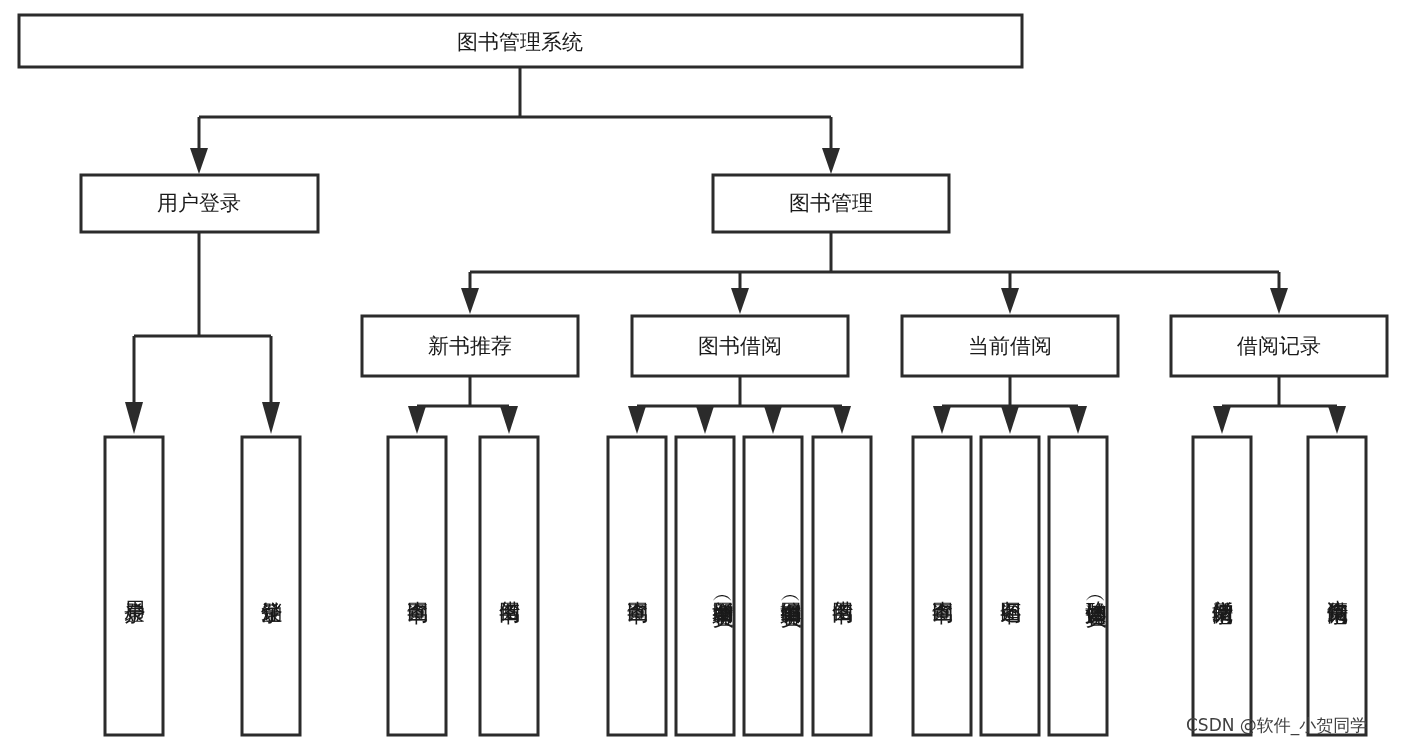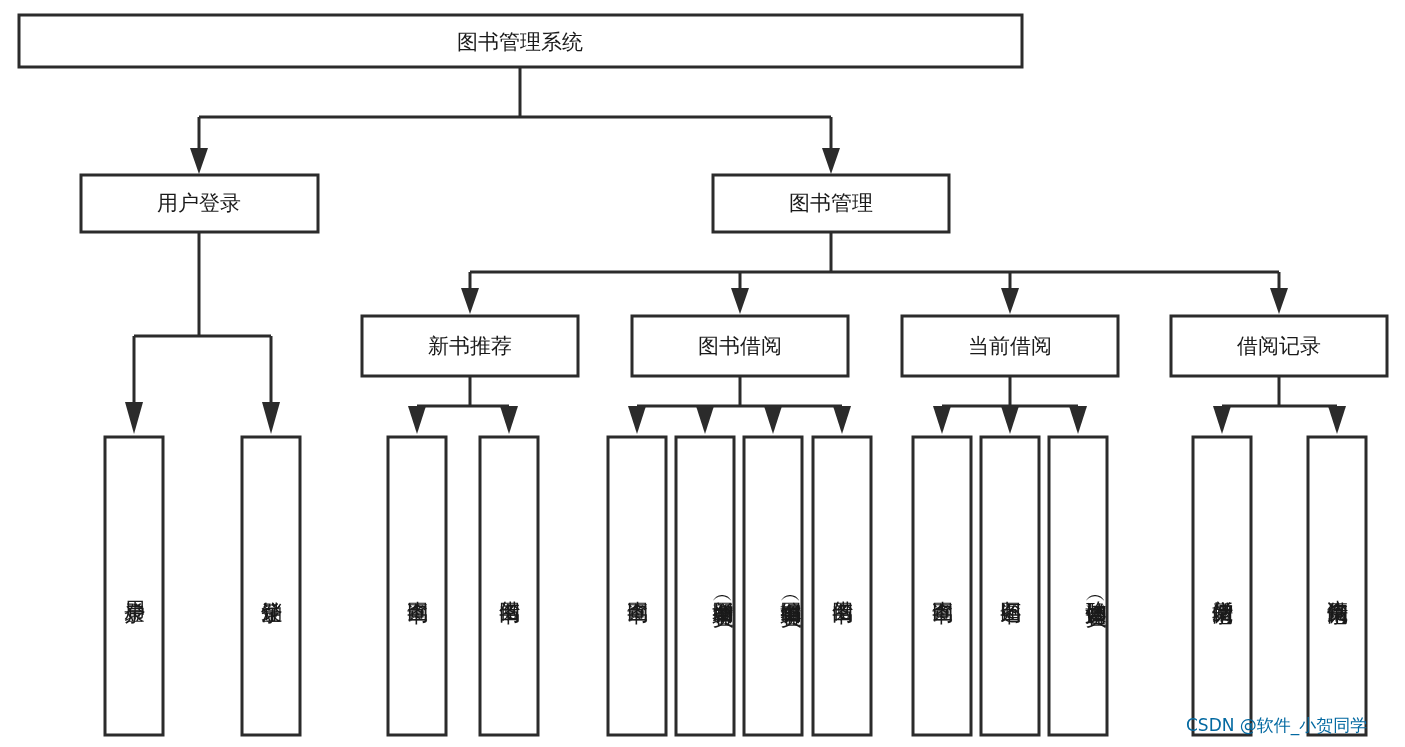--- a/index.html
+++ b/index.html
@@ -63,21 +63,21 @@
     white-space: nowrap;
     pointer-events: none;
   }
   .vlabel.centered {
     align-items: center;
   }
   .watermark {
     position: absolute;
     font-family: "DejaVu Sans", "Liberation Sans", sans-serif;
     font-size: 17px;
-    color: #0369a1;
+    color: #404040;
     white-space: nowrap;
     left: 1186px;
     top: 714px;
   }
 </style>
 </head>
 <body>
 
 <div id="diagram-root">
 

